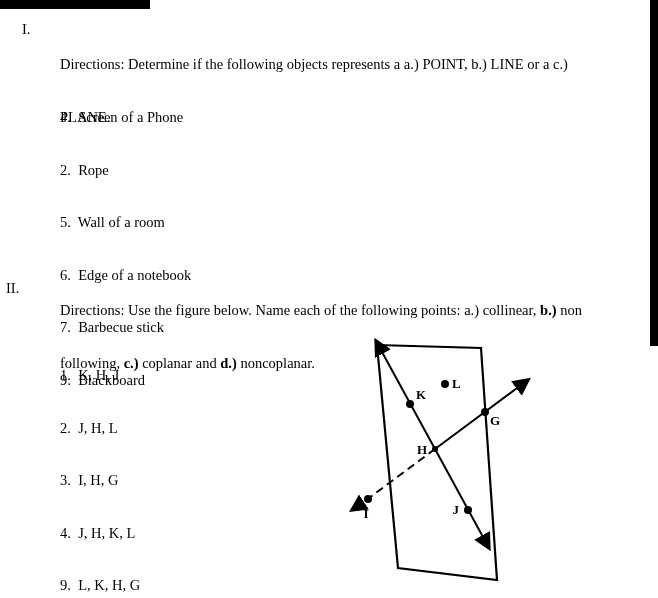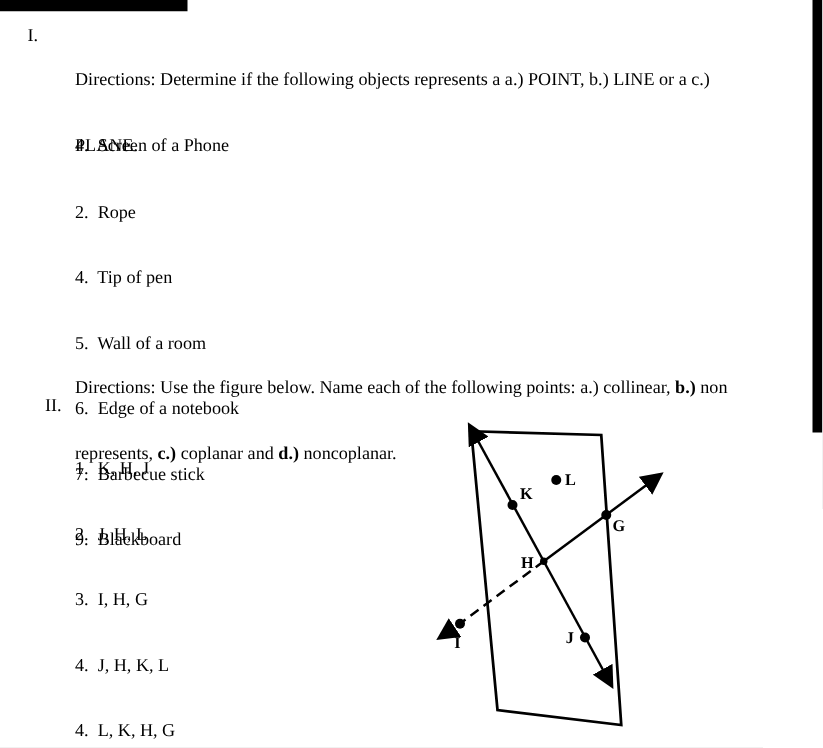--- a/index.html
+++ b/index.html
@@ -49,40 +49,39 @@
   <div class="txt" style="left:22px; top:21px;">I.</div>
 
   <div class="txt" style="left:60px; top:21px;">
     <div>Directions: Determine if the following objects represents a a.) POINT, b.) LINE or a c.)</div>
     <div>PLANE.</div>
   </div>
 
   <div class="txt" style="left:60px; top:74px;">
     <div>4.  Screen of a Phone</div>
     <div>2.  Rope</div>
-    <div>4.  Tip of pen</div>
     <div>5.  Wall of a room</div>
     <div>6.  Edge of a notebook</div>
     <div>7.  Barbecue stick</div>
     <div>9.  Blackboard</div>
   </div>
 
-  <div class="txt" style="left:36px; top:280px;margin-top:37px;">II.</div>
+  <div class="txt" style="left:6px; top:280px;">II.</div>
 
   <div class="txt" style="left:60px; top:267px;">
     <div><span>Directions: Use the figure below. Name each of the following points: a.) collinear, </span><span class="b">b.)</span><span> non</span></div>
-    <div><span>represents, </span><span class="b">c.)</span><span> coplanar and </span><span class="b">d.)</span><span> noncoplanar.</span></div>
+    <div><span>following, </span><span class="b">c.)</span><span> coplanar and </span><span class="b">d.)</span><span> noncoplanar.</span></div>
   </div>
 
   <div class="txt" style="left:60px; top:332px;">
     <div>1.  K, H, J</div>
     <div>2.  J, H, L</div>
     <div>3.  I, H, G</div>
     <div>4.  J, H, K, L</div>
-    <div>4.  L, K, H, G</div>
+    <div>9.  L, K, H, G</div>
   </div>
 
   <svg class="fig" width="220" height="262" viewBox="0 0 220 262">
     <defs>
       <marker id="arrow" viewBox="0 0 10 10" refX="8" refY="5" markerWidth="9" markerHeight="9" orient="auto">
         <path d="M0,0 L10,5 L0,10 z" fill="#000"></path>
       </marker>
     </defs>
 
     <polygon points="42,15 146,18 162,250 63,238" fill="none" stroke="#000" stroke-width="2.2"></polygon>

